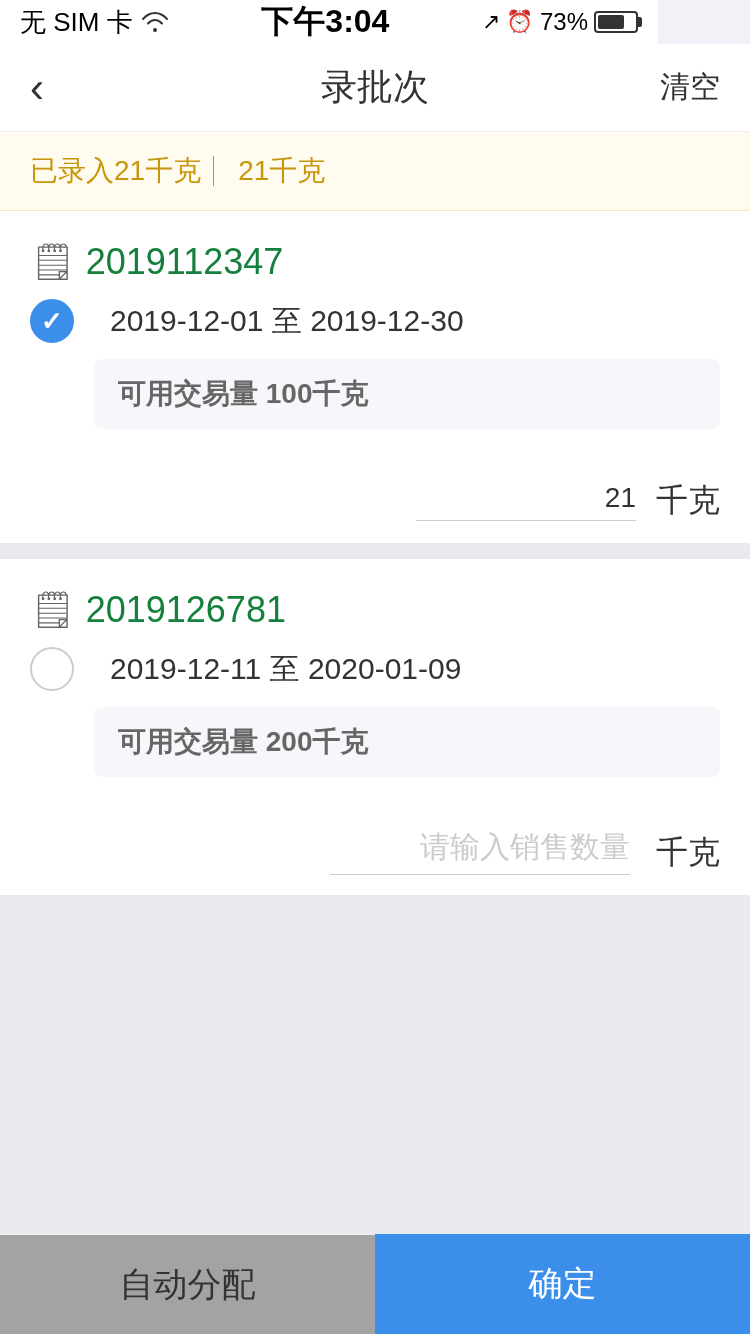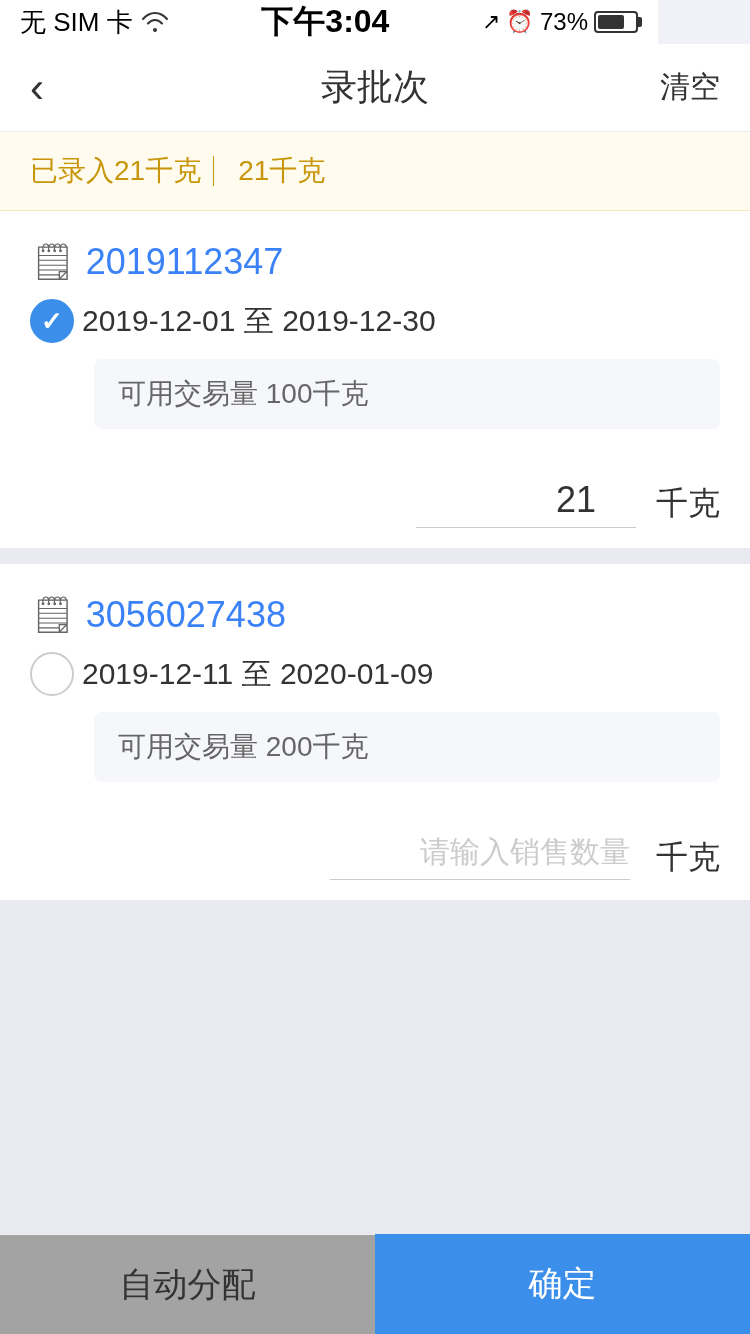--- a/index.html
+++ b/index.html
@@ -132,28 +132,28 @@
       gap: 10px;
     }
 
     .batch-doc-icon {
       font-size: 36px;
       color: #666;
     }
 
     .batch-id {
       font-size: 36px;
-      color: #3b82f6;
+      color: #15803d;
       font-weight: 500;
     }
 
     .batch-row {
       display: flex;
       align-items: center;
-      gap: 8px;
+      gap: 36px;
       margin-bottom: 16px;
     }
 
     .radio-circle {
       width: 44px;
       height: 44px;
       border-radius: 50%;
       border: 2px solid #ccc;
       background: #fff;
       flex-shrink: 0;
@@ -180,36 +180,37 @@
     }
 
     .batch-available {
       background: #f5f7fa;
       border-radius: 8px;
       padding: 16px 24px;
       font-size: 28px;
       color: #666;
       margin-left: 64px;
       margin-bottom: 20px;
+      font-weight: bold;
     }
 
     .batch-qty-row {
       display: flex;
       align-items: center;
       justify-content: flex-end;
       padding: 10px 30px 20px 30px;
       background: #fff;
       gap: 20px;
     }
 
     .batch-qty-input {
-      font-size: 36px;
+      font-size: 28px;
       color: #333;
       font-weight: 500;
-      text-align: center;
+      text-align: right;
       border: none;
       outline: none;
       width: 120px;
     }
 
     .batch-qty-unit {
       font-size: 32px;
       color: #333;
     }
 
@@ -361,21 +362,21 @@
       <span class="batch-qty-input">21</span>
     </div>
     <span class="batch-qty-unit">千克</span>
   </div>
 
   <div class="section-divider"></div>
 
   <div class="batch-item">
     <div class="batch-header">
       <span class="batch-doc-icon">🗒</span>
-      <span class="batch-id">3056027438</span>
+      <span class="batch-id">2019126781</span>
     </div>
     <div class="batch-row">
       <div class="radio-circle"></div>
       <span class="batch-date">2019-12-11 至 2020-01-09</span>
     </div>
     <div class="batch-available">可用交易量 200千克</div>
   </div>
 
   <div class="qty-input-row">
     <div class="qty-input-wrap">

